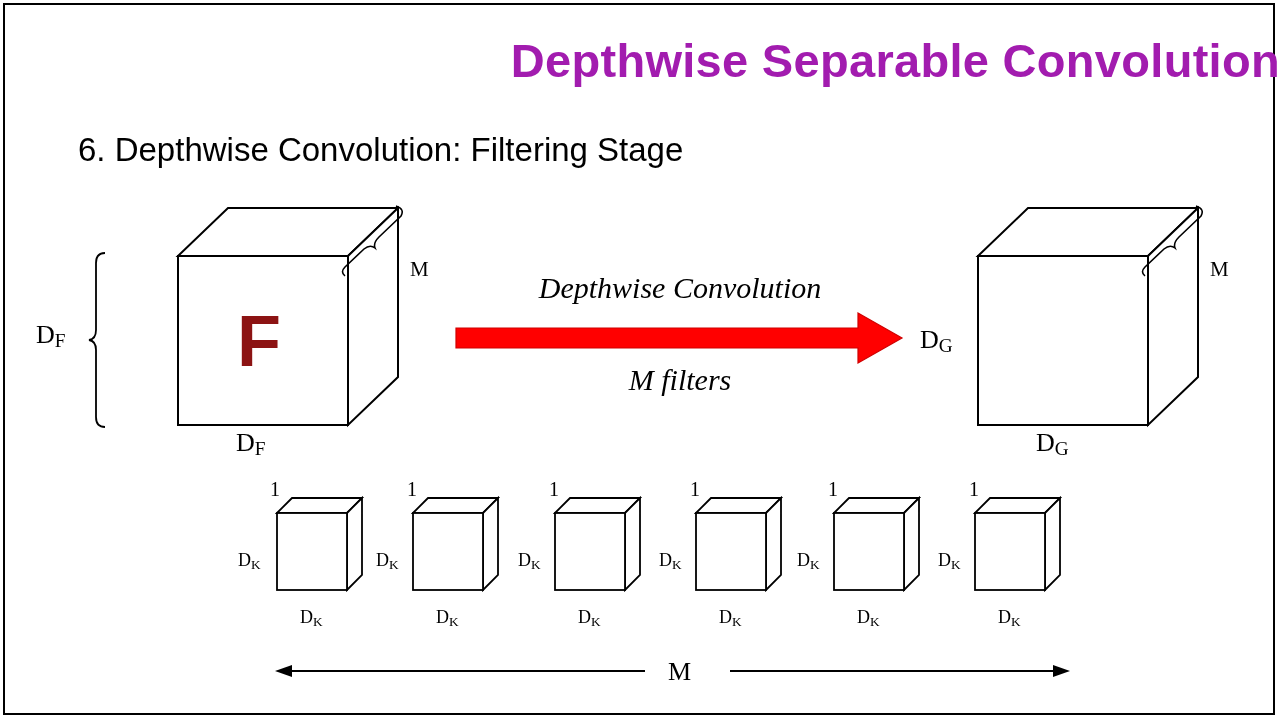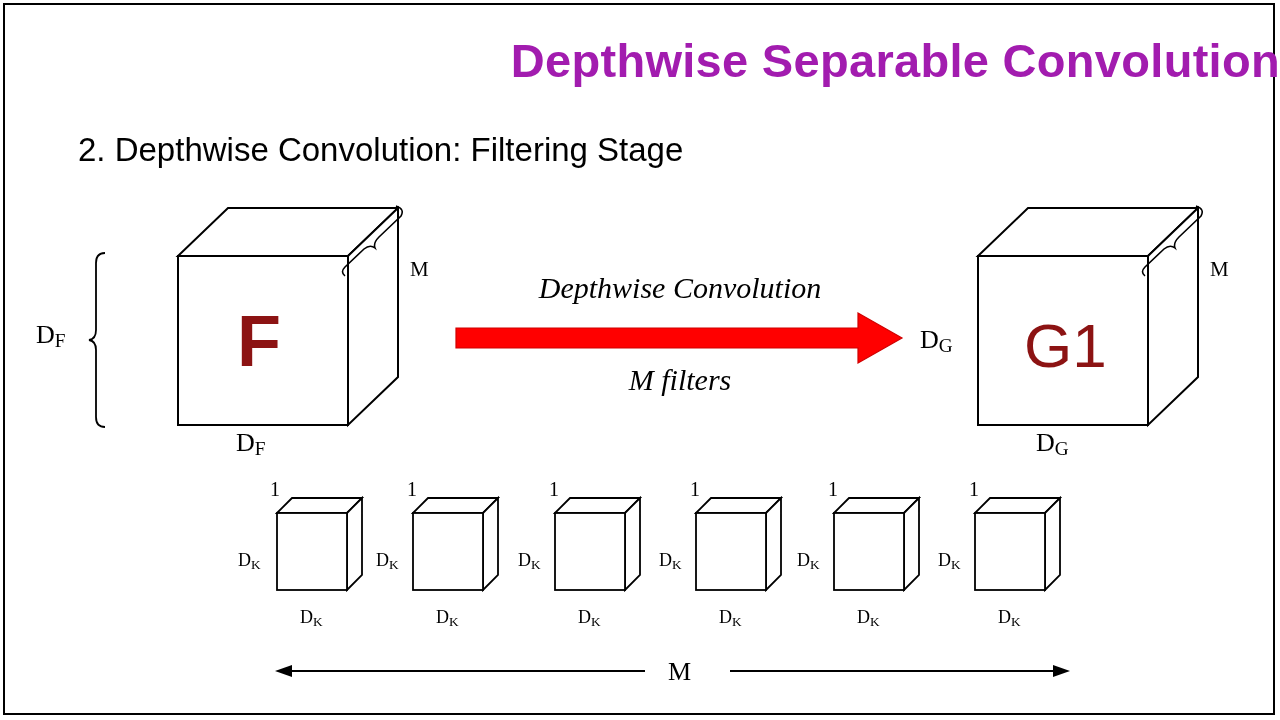--- a/index.html
+++ b/index.html
@@ -107,21 +107,21 @@
   #arrow-lbl-bot { left: 440px; top: 363px; width: 480px; }
 </style>
 </head>
 <body>
 
 <div id="slide">
 
   <div id="slide-border"></div>
 
   <div id="title">Depthwise Separable Convolution</div>
-  <div id="subtitle">2. Depthwise Convolution: Filtering Stage</div>
+  <div id="subtitle">6. Depthwise Convolution: Filtering Stage</div>
 
   <svg class="svg-layer" viewBox="0 0 1280 720">
 
     <g>
 
       <polygon points="178,256 228,208 398,208 348,256" fill="#ffffff" stroke="#000000" stroke-width="2"></polygon>
 
       <polygon points="348,256 398,208 398,377 348,425" fill="#ffffff" stroke="#000000" stroke-width="2"></polygon>
 
       <rect x="178" y="256" width="170" height="169" fill="#ffffff" stroke="#000000" stroke-width="2"></rect>
@@ -205,21 +205,20 @@
 
   <div class="lbl dim-lbl" style="left:236px; top:428px;">
     <span>D</span><sub>F</sub>
   </div>
 
   <div class="lbl m-lbl" style="left:410px; top:257px;">M</div>
 
   <div class="arrow-lbl" id="arrow-lbl-bot">M filters</div>
   <div class="arrow-lbl" id="arrow-lbl-top">Depthwise Convolution</div>
 
-  <div class="face-lbl" id="face-g1">G1</div>
 
   <div class="lbl dim-lbl" style="left:920px; top:325px;">
     <span>D</span><sub>G</sub>
   </div>
 
   <div class="lbl dim-lbl" style="left:1036px; top:428px;">
     <span>D</span><sub>G</sub>
   </div>
 
   <div class="lbl m-lbl" style="left:1210px; top:257px;">M</div>

